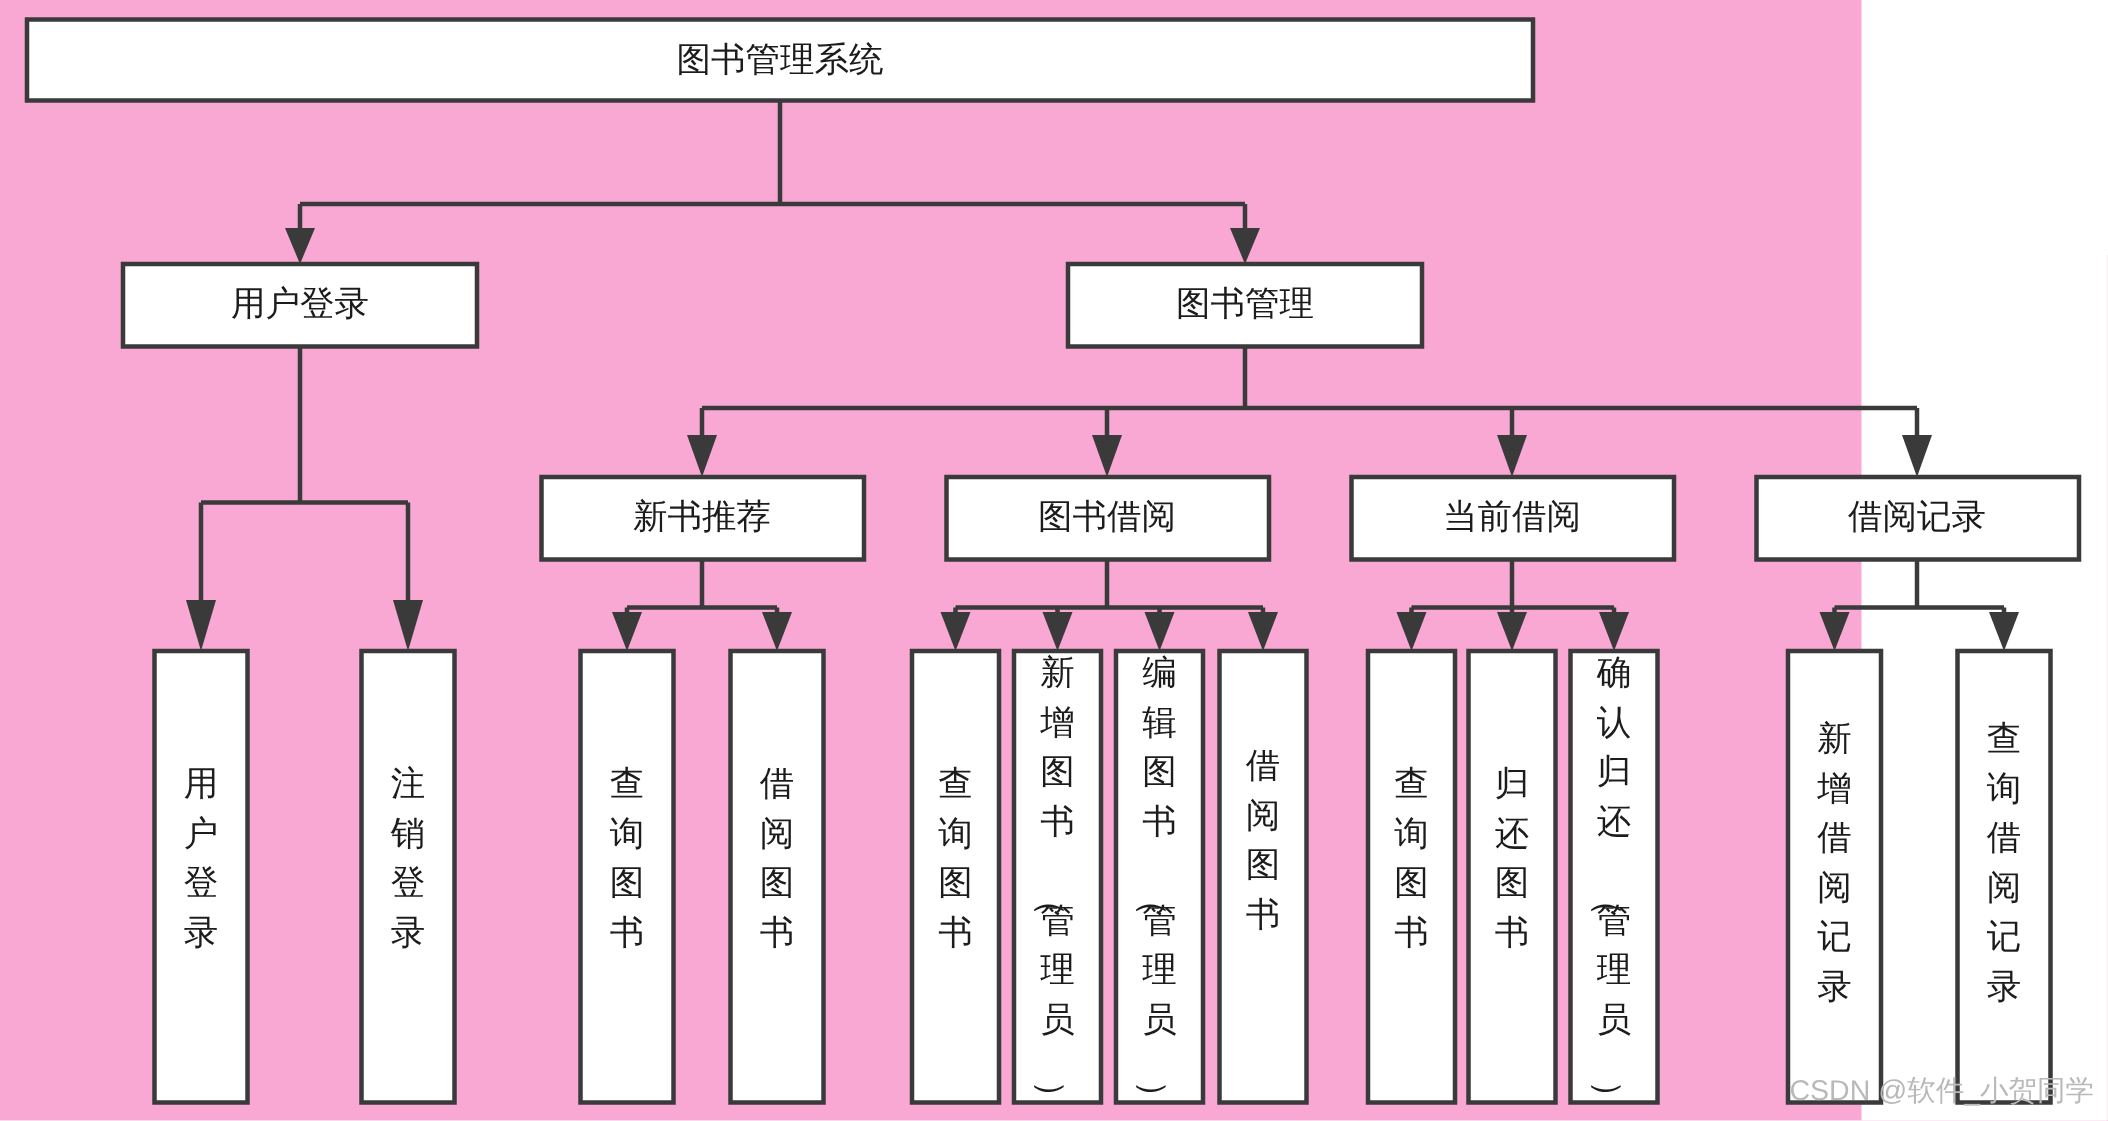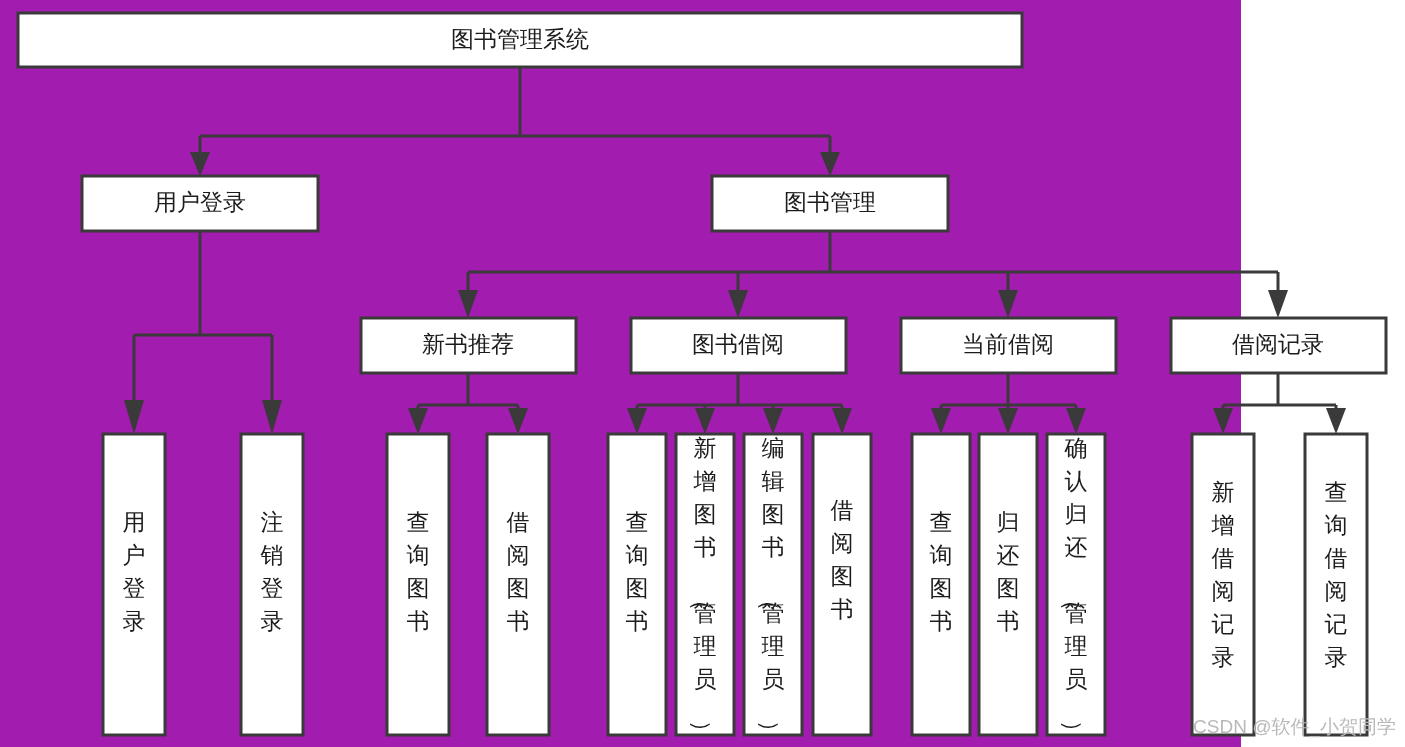--- a/index.html
+++ b/index.html
@@ -11,21 +11,21 @@
   body {
     width: 1405px;
     height: 747px;
     overflow: hidden;
     font-family: "Liberation Sans", "DejaVu Sans", sans-serif;
   }
   #diagram-root {
     position: relative;
     width: 1241px;
     height: 747px;
-    background: #a21caf;
+    background: #f9a8d4;
   }
   svg.diagram-canvas {
     position: absolute;
     top: 0;
     left: 0;
     width: 1405px;
     height: 747px;
     display: block;
   }
   .node-box {

